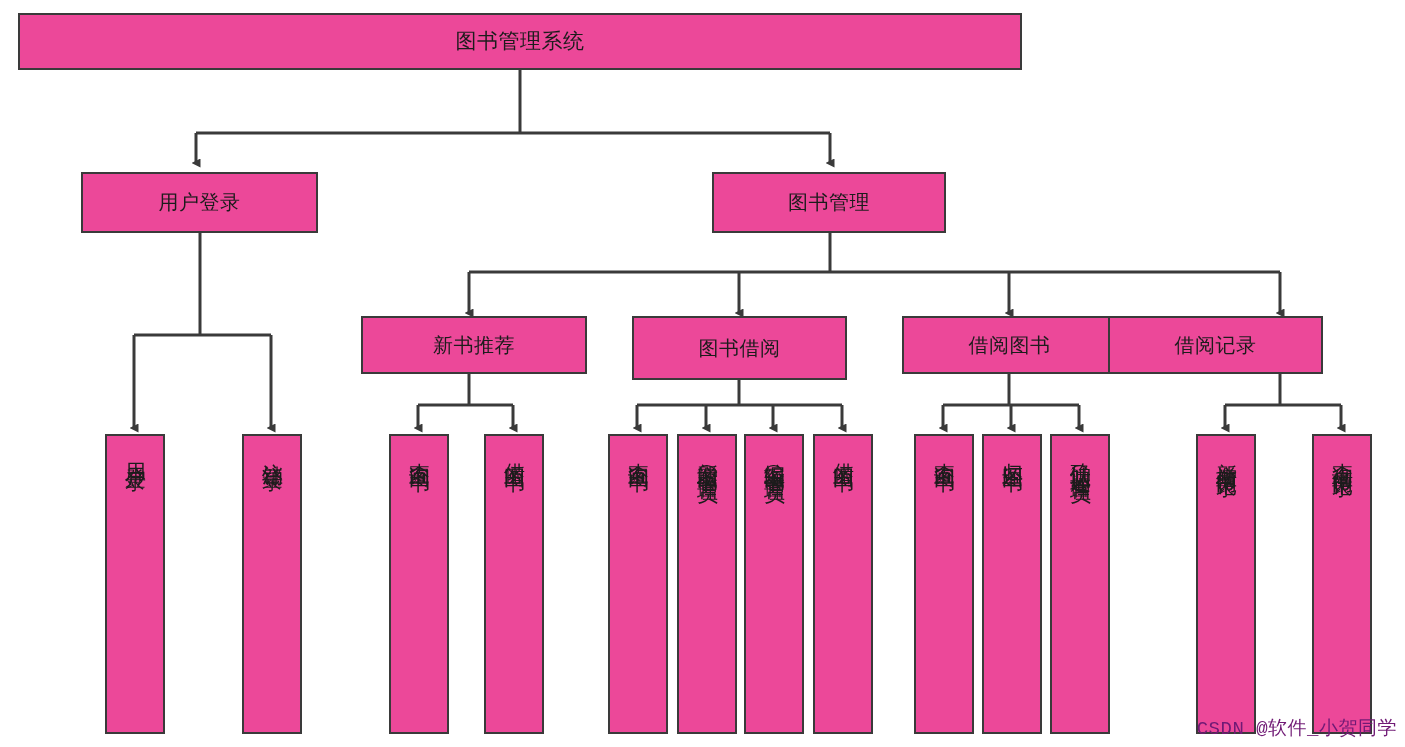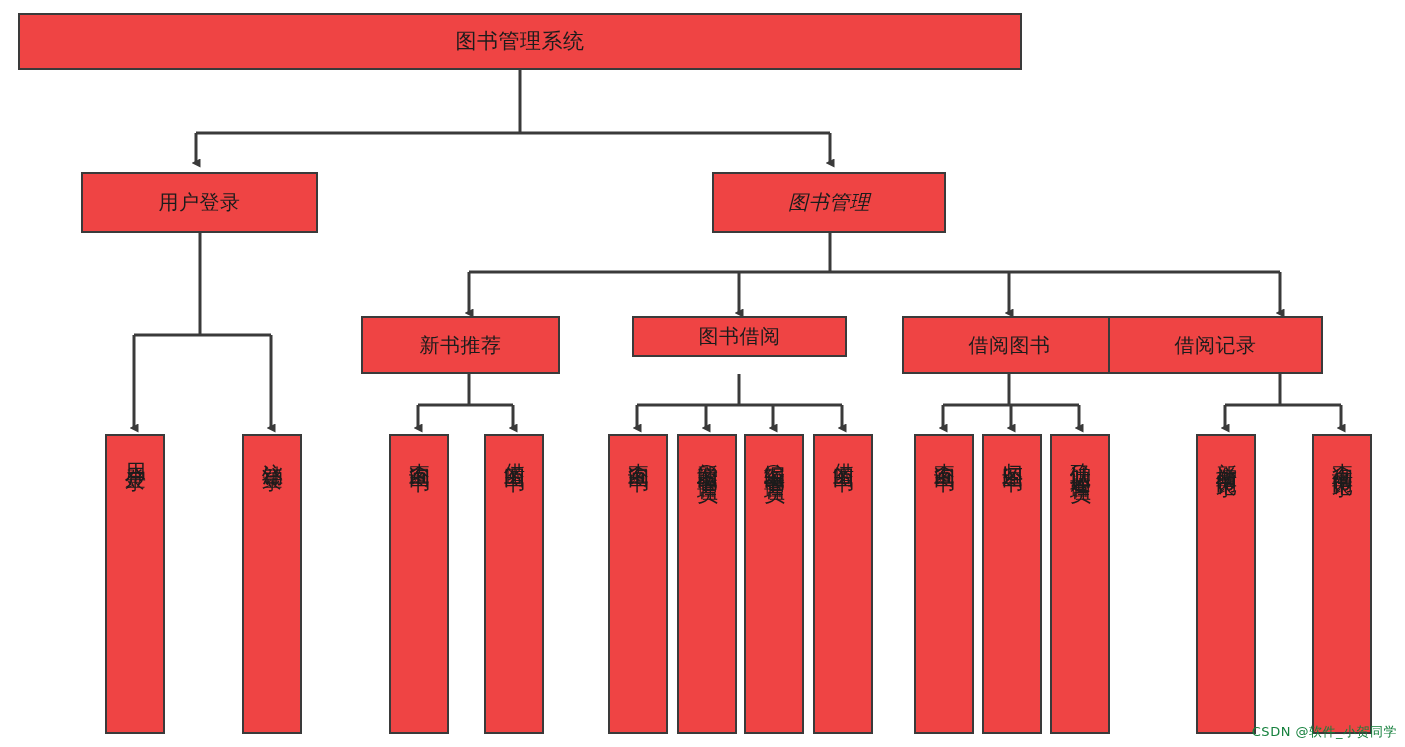--- a/index.html
+++ b/index.html
@@ -22,21 +22,21 @@
   #edge-layer {
     position: absolute;
     left: 0;
     top: 0;
     width: 1405px;
     height: 747px;
   }
   .node {
     position: absolute;
     box-sizing: border-box;
-    background: #ef4444;
+    background: #ec4899;
     border: 2px solid #3a3a3a;
     display: flex;
     align-items: center;
     justify-content: center;
   }
   .node-label {
     color: #1c1c1c;
     letter-spacing: 0.5px;
     line-height: 1.05;
     white-space: pre;
@@ -57,24 +57,25 @@
     text-orientation: upright;
     font-size: 21px;
     letter-spacing: 3px;
     line-height: 1.0;
     display: block;
   }
   .watermark {
     position: absolute;
     right: 8px;
     bottom: 6px;
-    font-size: 13px;
-    color: #15803d;
+    font-size: 19px;
+    color: #701a75;
     white-space: pre;
     letter-spacing: 0.5px;
+    font-family: Liberation Mono, monospace;
   }
 </style>
 </head>
 <body>
 
 <div id="diagram-root">
 
   <svg id="edge-layer" viewBox="0 0 1405 747" width="1405" height="747" xmlns="http://www.w3.org/2000/svg">
     <defs>
       <marker id="arrowhead" markerWidth="9" markerHeight="9" refX="4.5" refY="4.5" orient="auto" markerUnits="userSpaceOnUse">
@@ -141,28 +142,28 @@
     </g>
   </svg>
 
   <div class="node horizontal root" style="left:18px; top:13px; width:1004px; height:57px;">
     <span class="node-label">图书管理系统</span>
   </div>
 
   <div class="node horizontal" style="left:81px; top:172px; width:237px; height:61px;">
     <span class="node-label">用户登录</span>
   </div>
-  <div class="node horizontal" style="left:712px; top:172px; width:234px; height:61px;font-style:italic;">
+  <div class="node horizontal" style="left:712px; top:172px; width:234px; height:61px;">
     <span class="node-label">图书管理</span>
   </div>
 
-  <div class="node horizontal" style="left:361px; top:316px; width:199px; height:58px;">
+  <div class="node horizontal" style="left:361px; top:316px; width:226px; height:58px;">
     <span class="node-label">新书推荐</span>
   </div>
-  <div class="node horizontal" style="left:632px; top:316px; width:215px; height:41px;">
+  <div class="node horizontal" style="left:632px; top:316px; width:215px; height:64px;">
     <span class="node-label">图书借阅</span>
   </div>
   <div class="node horizontal" style="left:902px; top:316px; width:215px; height:58px;">
     <span class="node-label">借阅图书</span>
   </div>
   <div class="node horizontal" style="left:1108px; top:316px; width:215px; height:58px;">
     <span class="node-label">借阅记录</span>
   </div>
 
   <div class="node vertical" style="left:105px; top:434px; width:60px; height:300px;">

